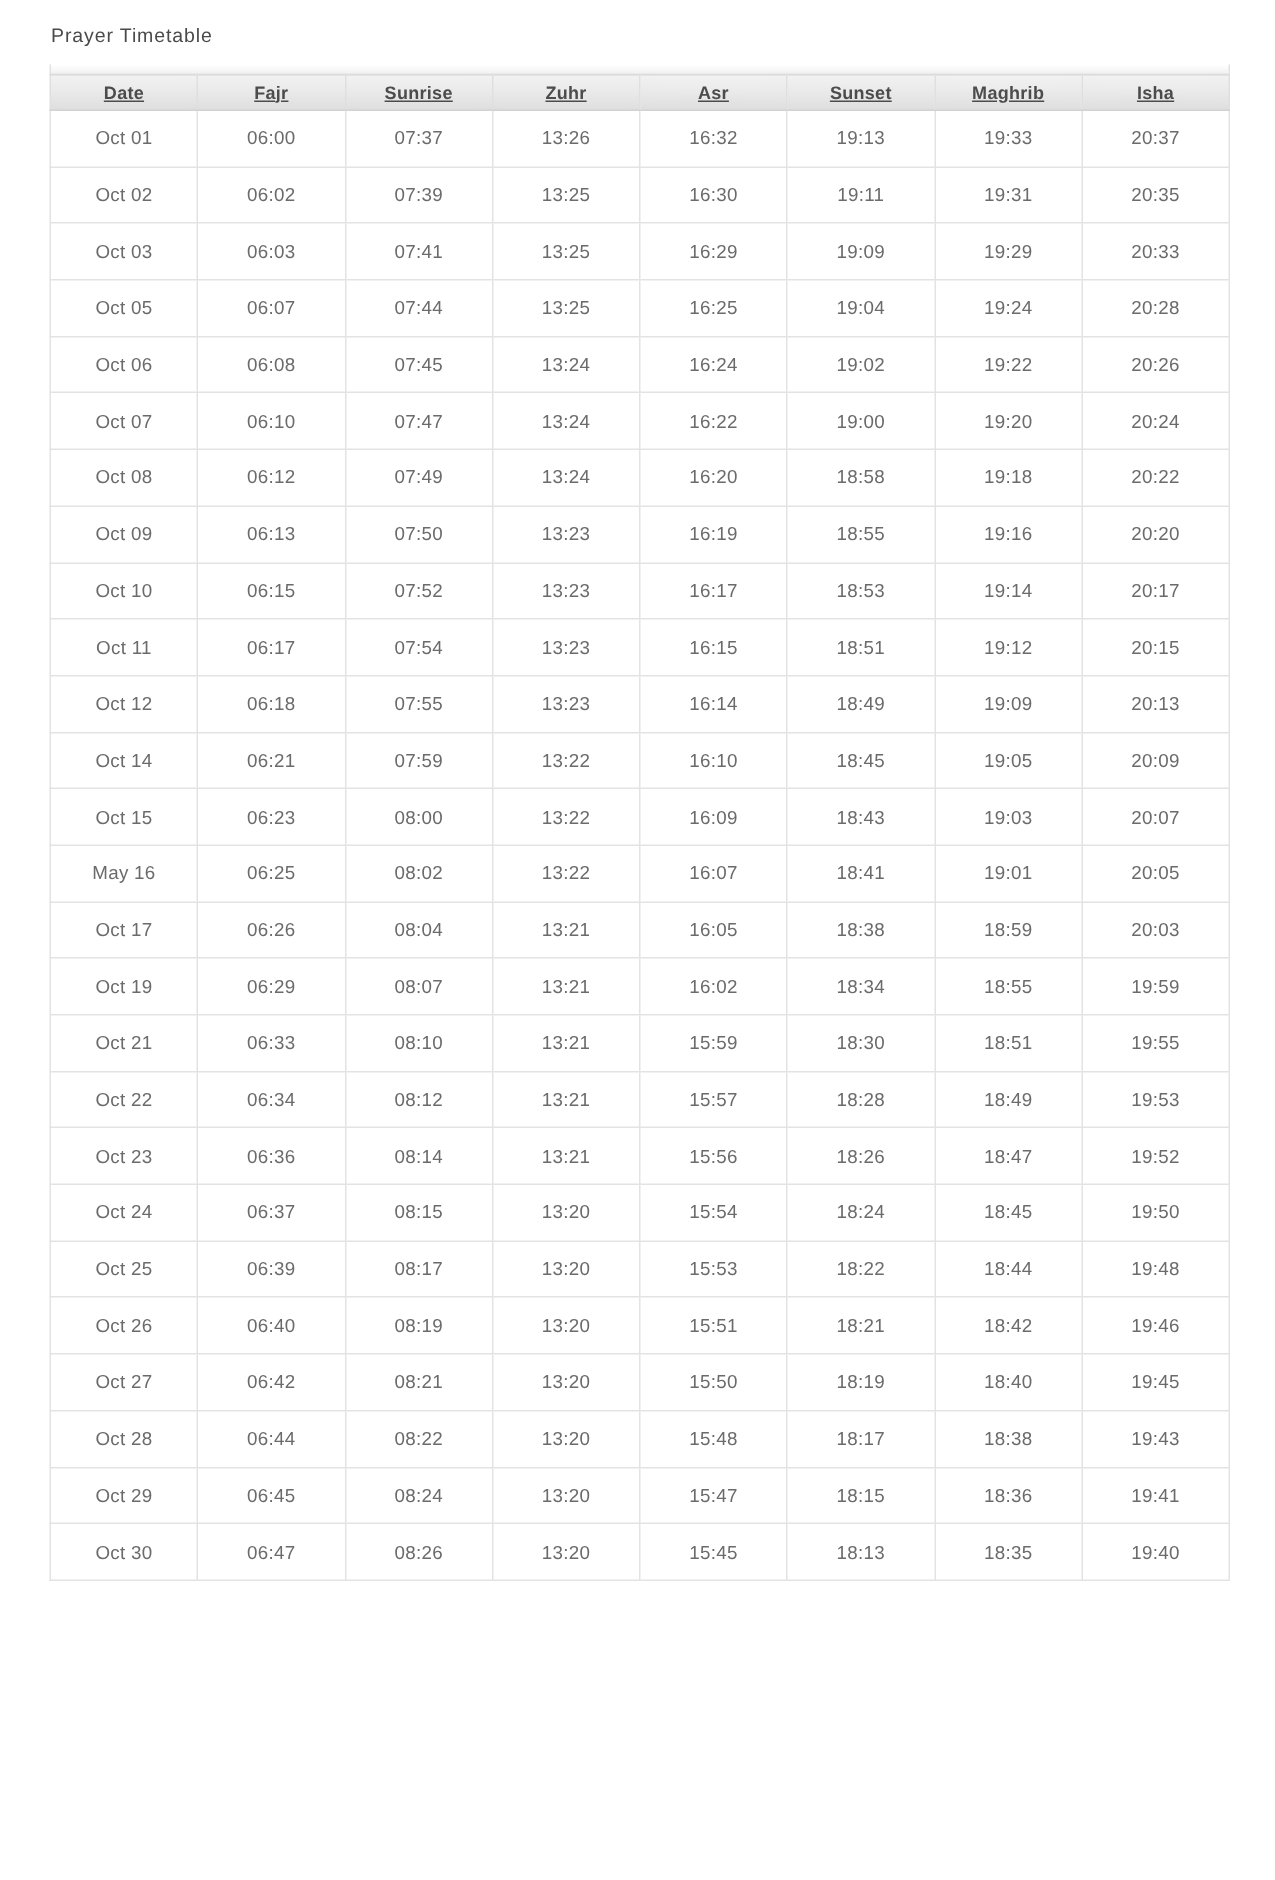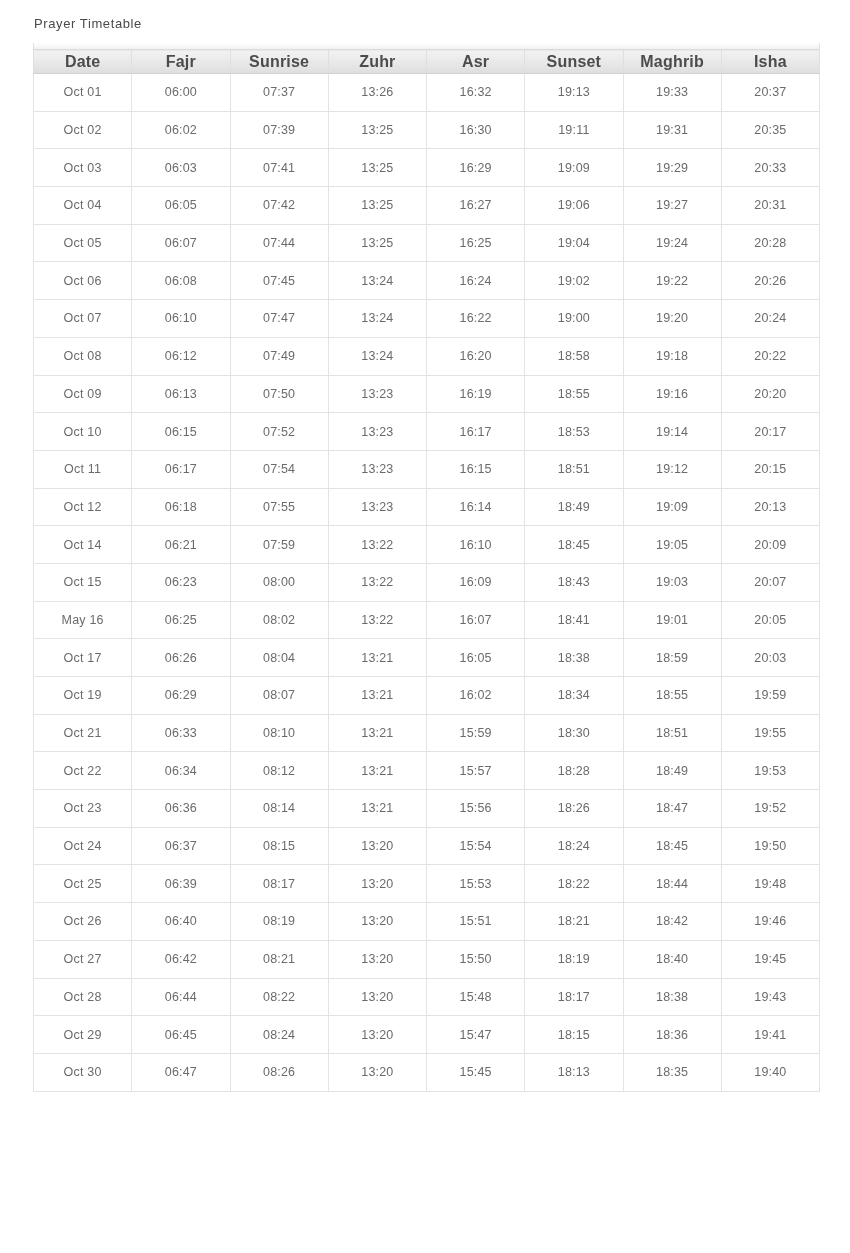--- a/index.html
+++ b/index.html
@@ -49,29 +49,30 @@
   }
   table.timetable th,
   table.timetable td {
     text-align: center;
     border: 1px solid #e3e3e3;
     box-sizing: border-box;
   }
   table.timetable thead th {
     height: 24px;
     padding: 0;
-    font-size: 16px;
+    font-size: 12px;
     font-weight: bold;
     color: #4c4c4c;
     background: linear-gradient(to bottom, #f2f2f2 0%, #eaeaea 45%, #dedede 100%);
     border-top: 1px solid #dcdcdc;
     border-bottom: 1px solid #d2d2d2;
     border-left: 1px solid #dfdfdf;
     border-right: 1px solid #dfdfdf;
     letter-spacing: 0.2px;
+    text-decoration: underline;
   }
   table.timetable tbody td {
     height: 37.7px;
     padding: 0;
     font-size: 12.5px;
     color: #6b6b6b;
     background: #ffffff;
     font-weight: 400;
     letter-spacing: 0.2px;
   }
@@ -123,30 +124,20 @@
             <td>Oct 03</td>
             <td>06:03</td>
             <td>07:41</td>
             <td>13:25</td>
             <td>16:29</td>
             <td>19:09</td>
             <td>19:29</td>
             <td>20:33</td>
           </tr>
           <tr>
-            <td>Oct 04</td>
-            <td>06:05</td>
-            <td>07:42</td>
-            <td>13:25</td>
-            <td>16:27</td>
-            <td>19:06</td>
-            <td>19:27</td>
-            <td>20:31</td>
-          </tr>
-          <tr>
             <td>Oct 05</td>
             <td>06:07</td>
             <td>07:44</td>
             <td>13:25</td>
             <td>16:25</td>
             <td>19:04</td>
             <td>19:24</td>
             <td>20:28</td>
           </tr>
           <tr>

